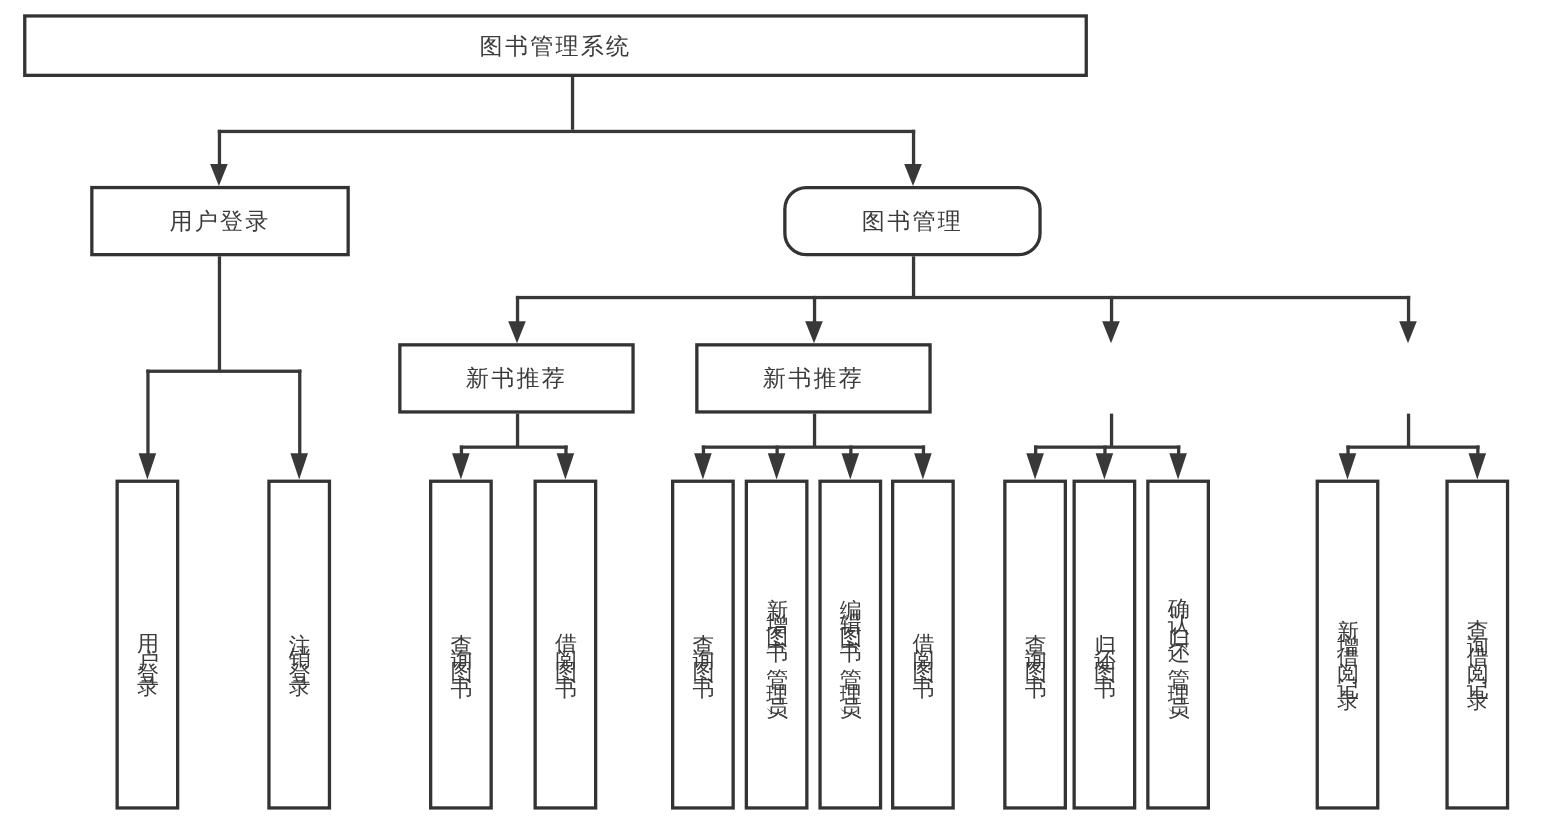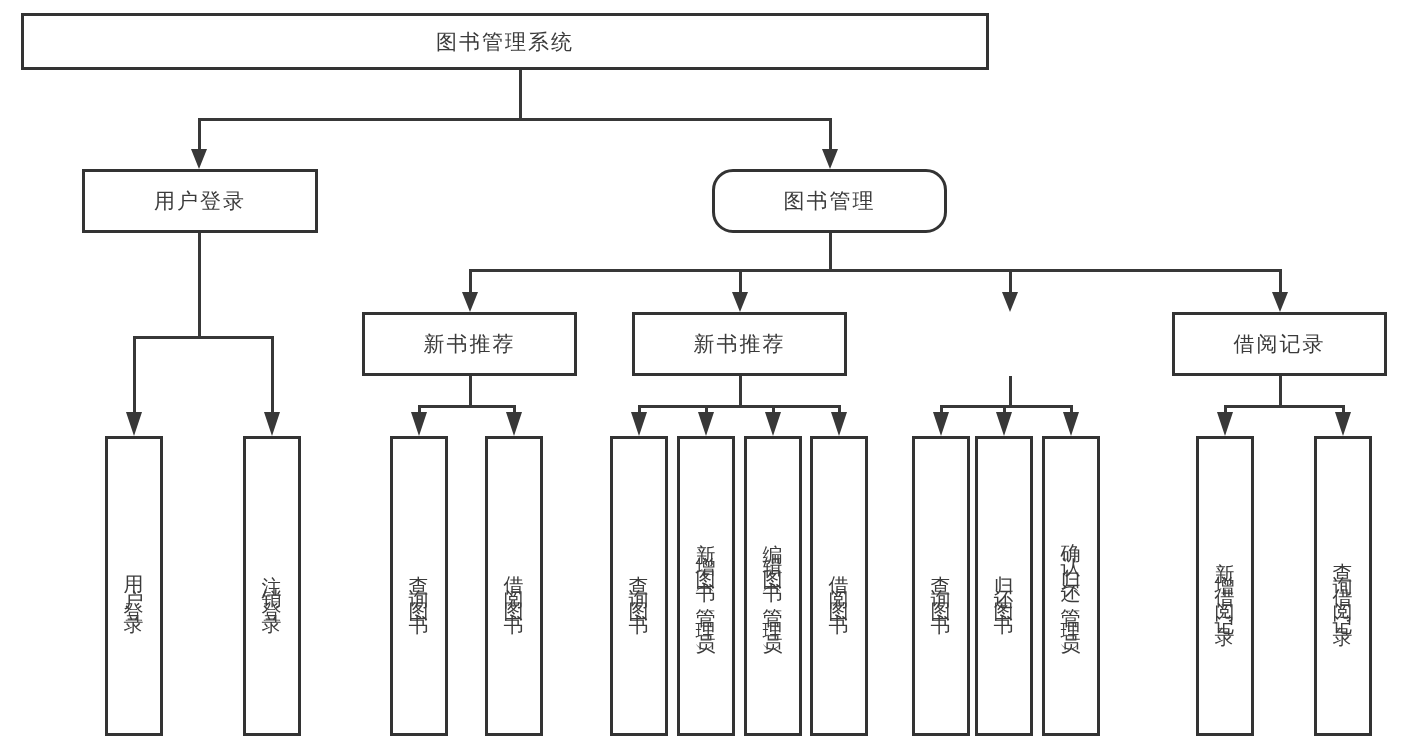--- a/index.html
+++ b/index.html
@@ -71,23 +71,20 @@
   </div>
   <div class="box lvl2 hbox" style="left:712px; width:235px;border-radius:21px;">
     <span>图书管理</span>
   </div>
 
   <div class="box lvl3 hbox" style="left:362px;">
     <span>新书推荐</span>
   </div>
   <div class="box lvl3 hbox" style="left:632px;">
     <span>新书推荐</span>
-  </div>
-  <div class="box lvl3 hbox" style="left:1172px;">
-    <span>借阅记录</span>
   </div>
 
   <div class="box vbox" style="left:105px;">
     <span>用户登录</span>
   </div>
   <div class="box vbox" style="left:243px;">
     <span>注销登录</span>
   </div>
 
   <div class="box vbox" style="left:390px;">

